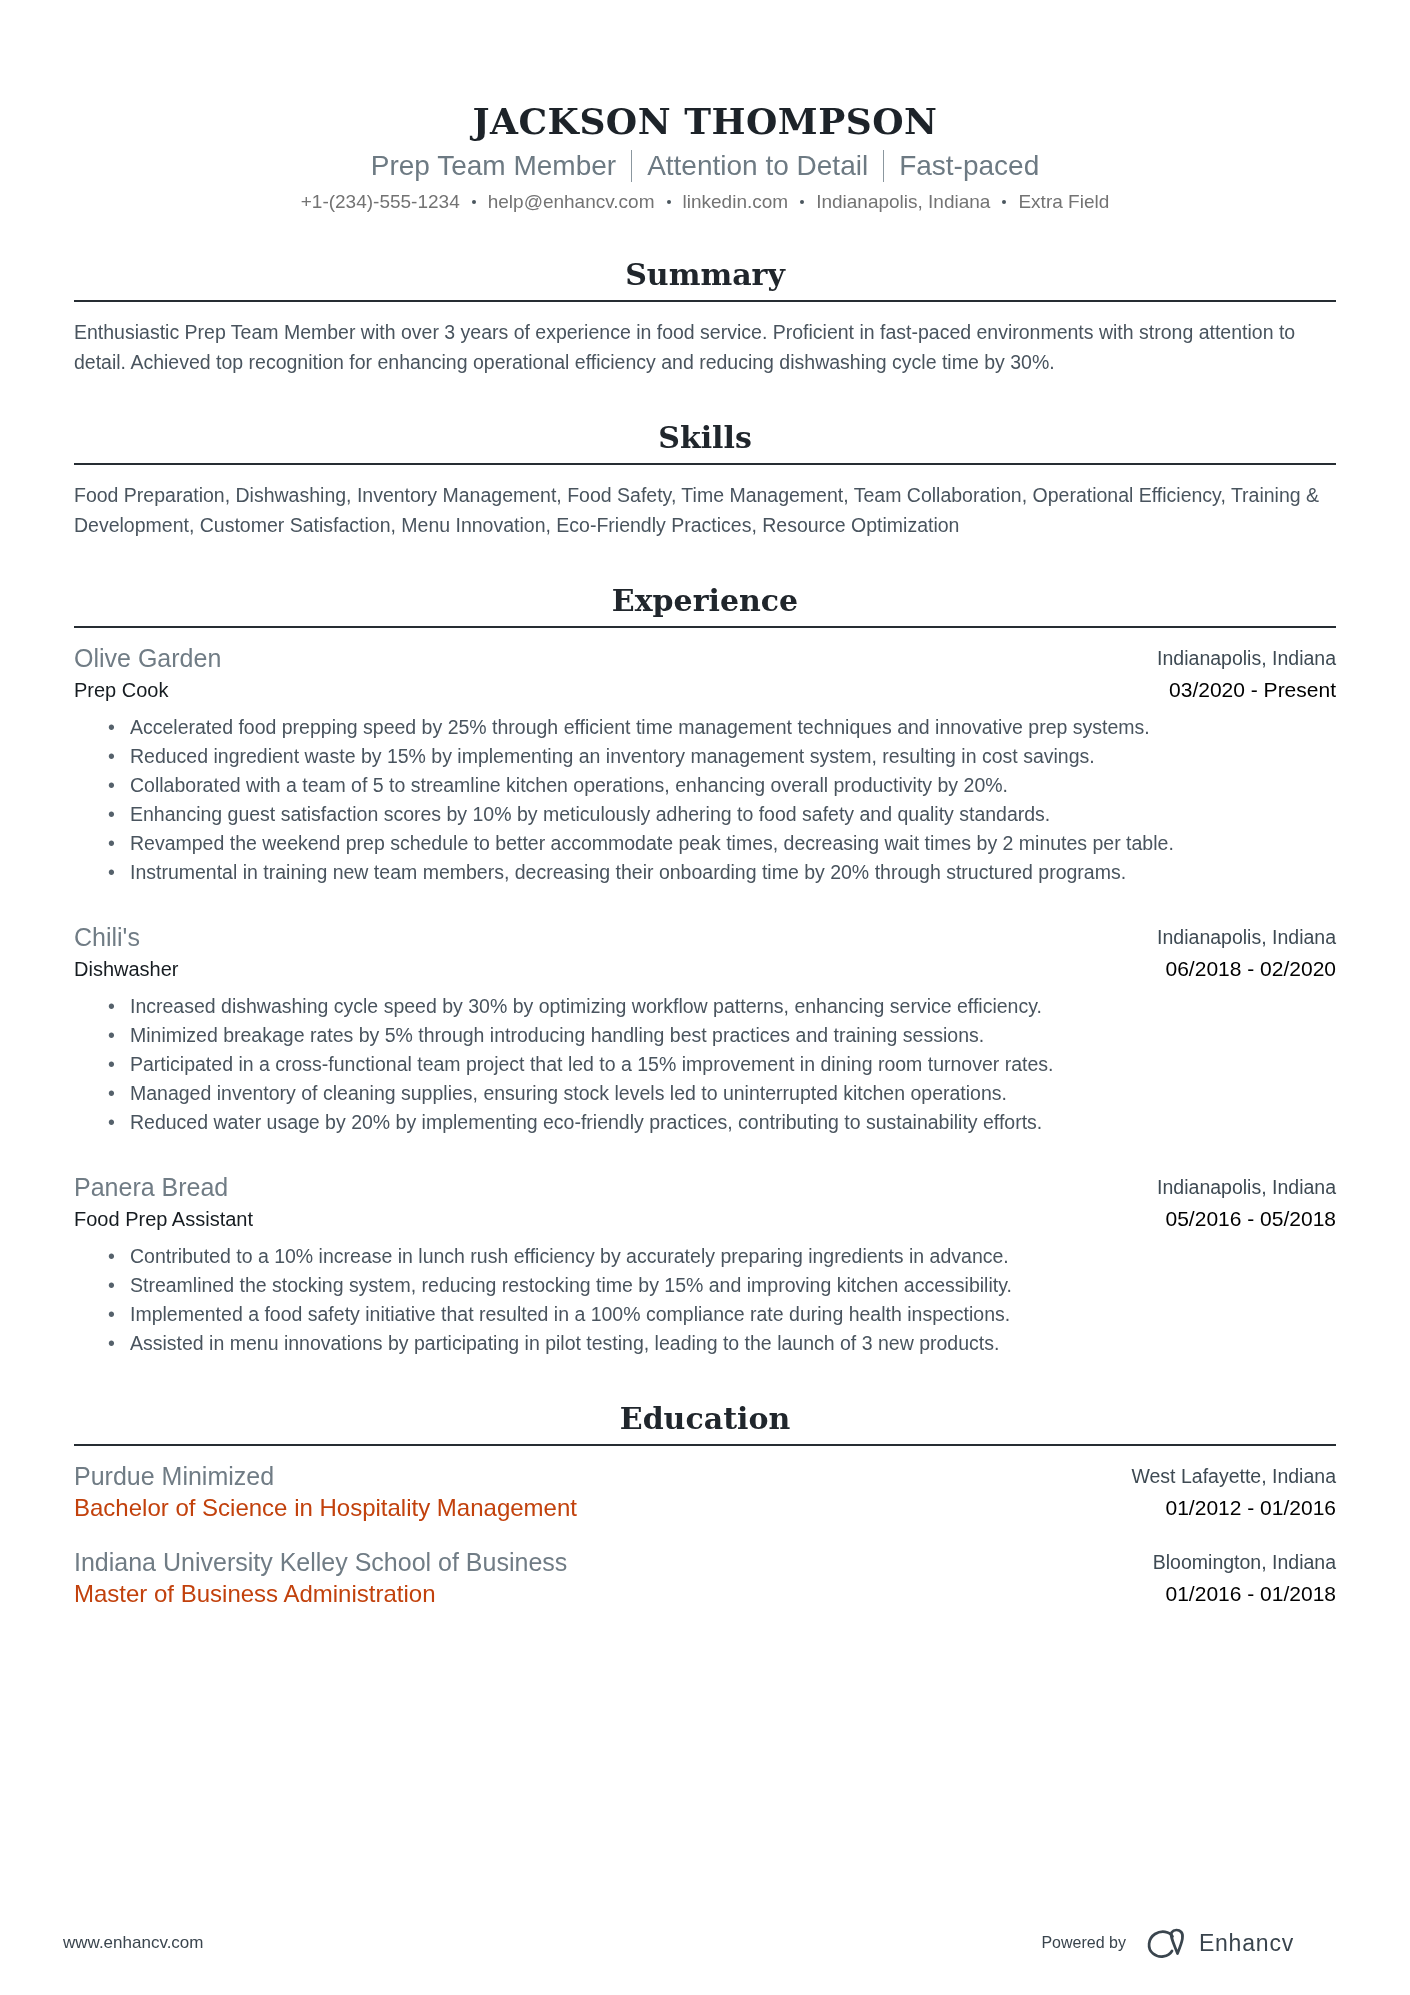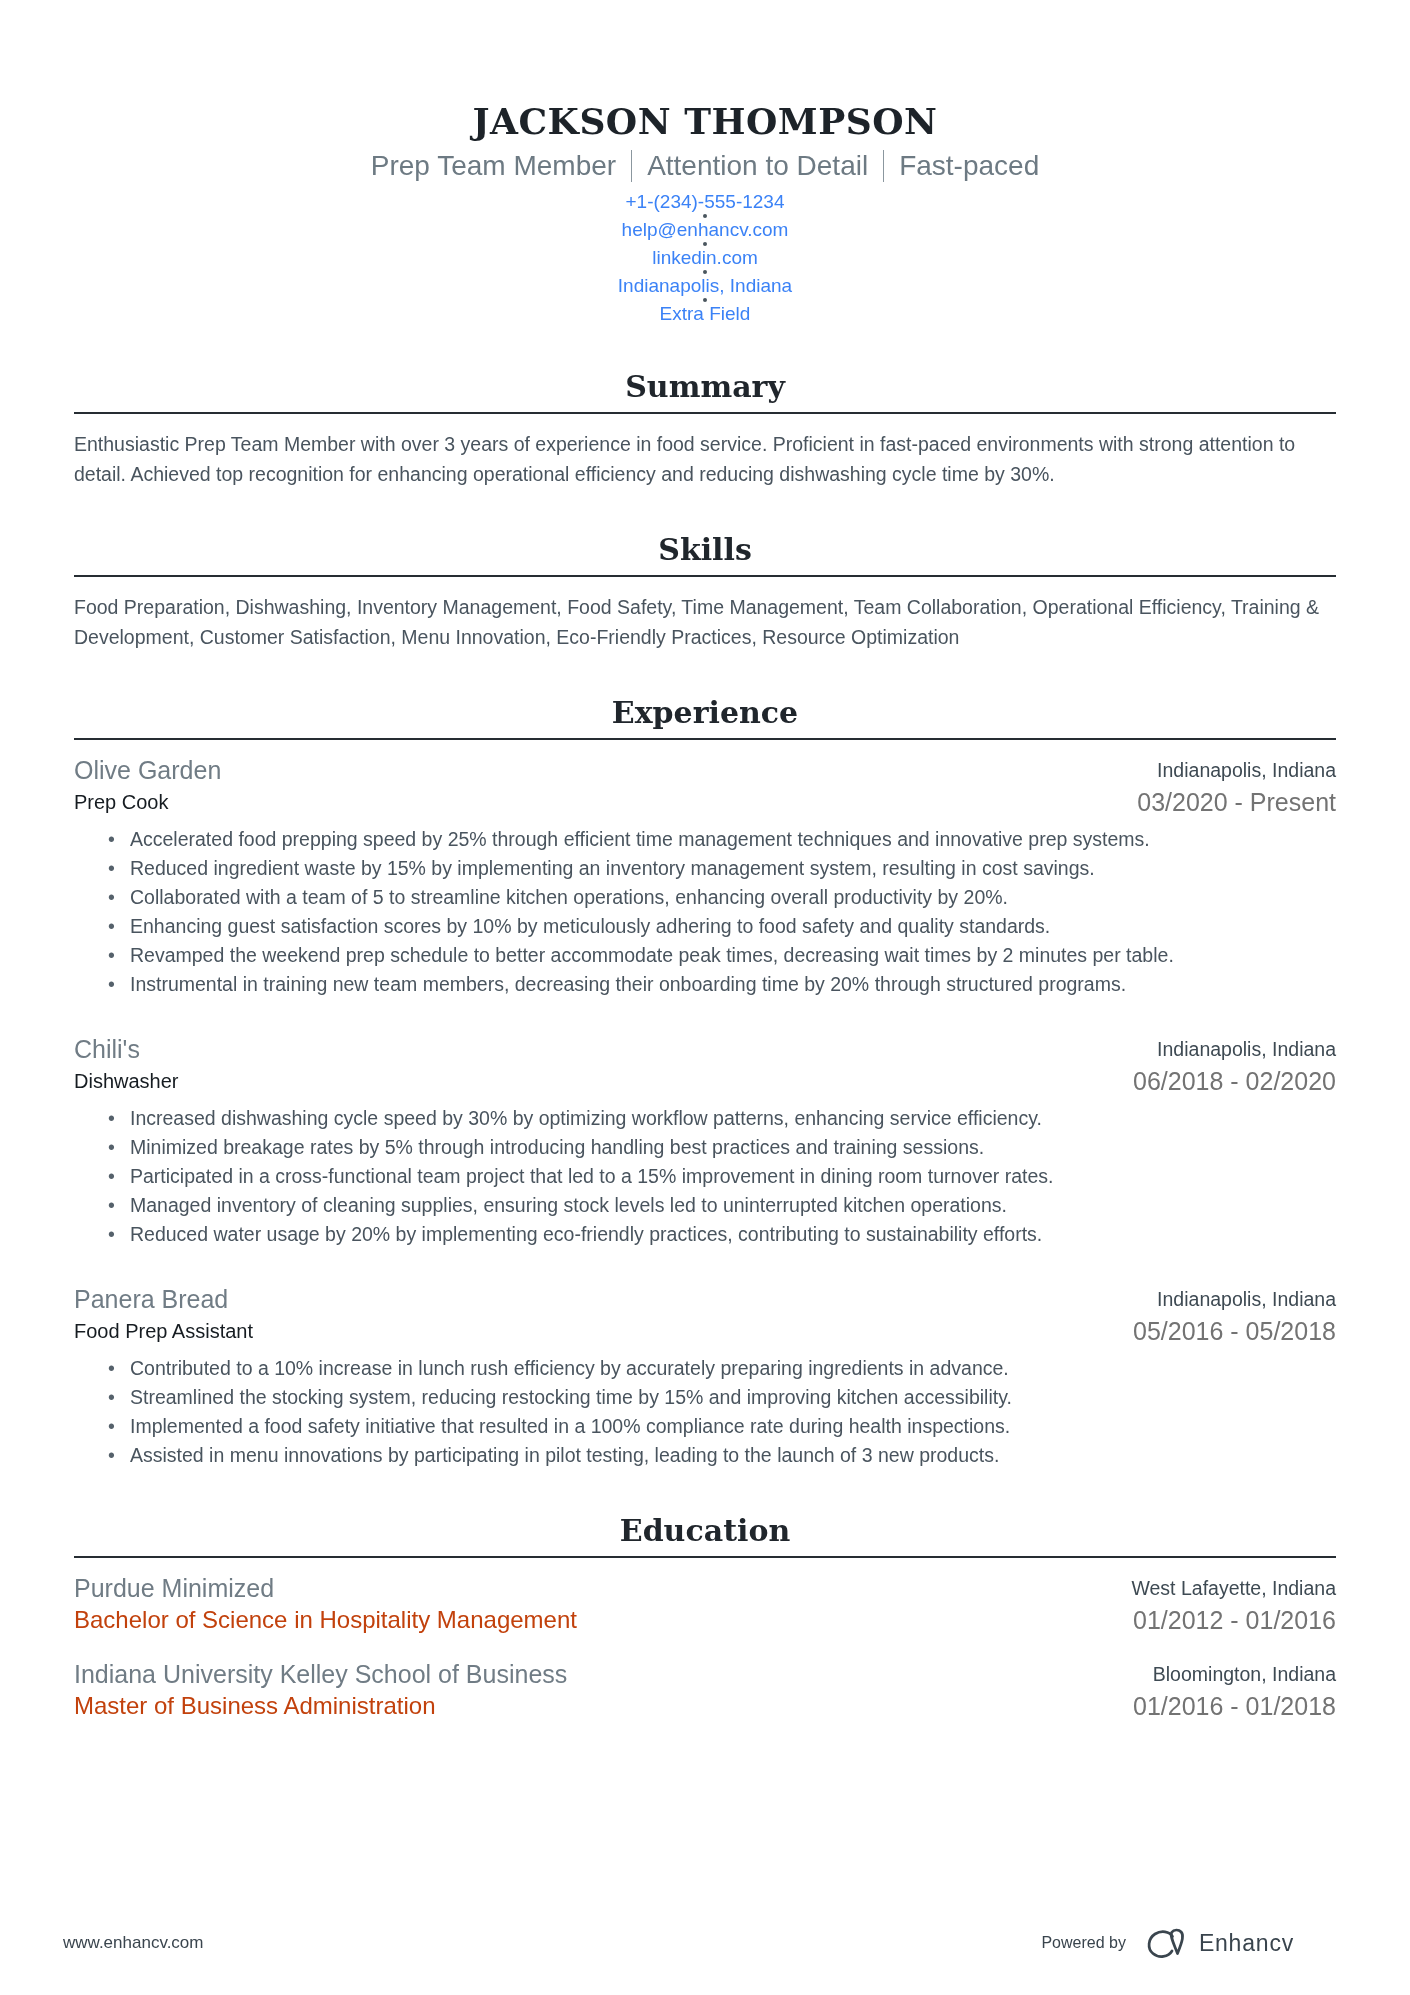--- a/index.html
+++ b/index.html
@@ -14,42 +14,42 @@
     font-family:"DejaVu Serif", serif;font-weight:700;font-size:36px;
     color:#1d2329;text-align:center;margin:0;line-height:42px;letter-spacing:0.5px;
   }
   .subtitle{
     display:flex;justify-content:center;align-items:center;
     font-size:28px;line-height:34px;color:#6d7a83;margin-top:7px;
   }
   .vbar{display:inline-block;width:1px;height:32px;background:#8b979f;margin:0 15px;}
   .contact{
     display:flex;justify-content:center;align-items:center;
-    font-size:19px;line-height:24px;color:#3b82f6;margin-top:7px;flex-direction:column;
+    font-size:19px;line-height:24px;color:#737373;margin-top:7px;
   }
   .cdot{width:4px;height:4px;border-radius:50%;background:#4a565e;margin:0 12px;flex:none;}
 
   
   .section{margin-top:43px;}
   .section-title{
     font-family:"DejaVu Serif", serif;font-weight:700;font-size:30px;
     color:#20262c;text-align:center;margin:0;line-height:36px;
   }
   .rule{height:2px;background:#262d33;margin-top:7px;}
   .section-text{margin:15px 0 0;font-size:19.5px;line-height:30px;color:#49545e;}
 
   
   .job{margin-top:15px;}
   .job + .job{margin-top:35px;}
   .row-head{display:flex;justify-content:space-between;align-items:flex-start;}
   .company{font-size:25px;line-height:31px;color:#707c85;font-weight:400;}
   .role{font-size:20px;line-height:26px;color:#161c21;margin-top:3px;}
   .right-col{text-align:right;flex:none;}
   .loc{font-size:19.5px;line-height:31px;color:#3e4a53;}
-  .dates{font-size:25px;line-height:26px;color:#737373;margin-top:3px;}
+  .dates{font-size:21px;line-height:26px;color:#000000;margin-top:3px;}
   ul.bullets{list-style:none;margin:10px 0 0;padding:0 0 0 34px;}
   ul.bullets li{position:relative;padding-left:22px;font-size:19.5px;line-height:29px;color:#49545e;}
   ul.bullets li::before{content:"•";position:absolute;left:0;top:0;color:#55616b;}
 
   
   .edu{margin-top:15px;}
   .edu + .edu{margin-top:26px;}
   .school{font-size:25px;line-height:31px;color:#707c85;}
   .degree{font-size:24px;line-height:26px;color:#c2410c;margin-top:3px;}
 

